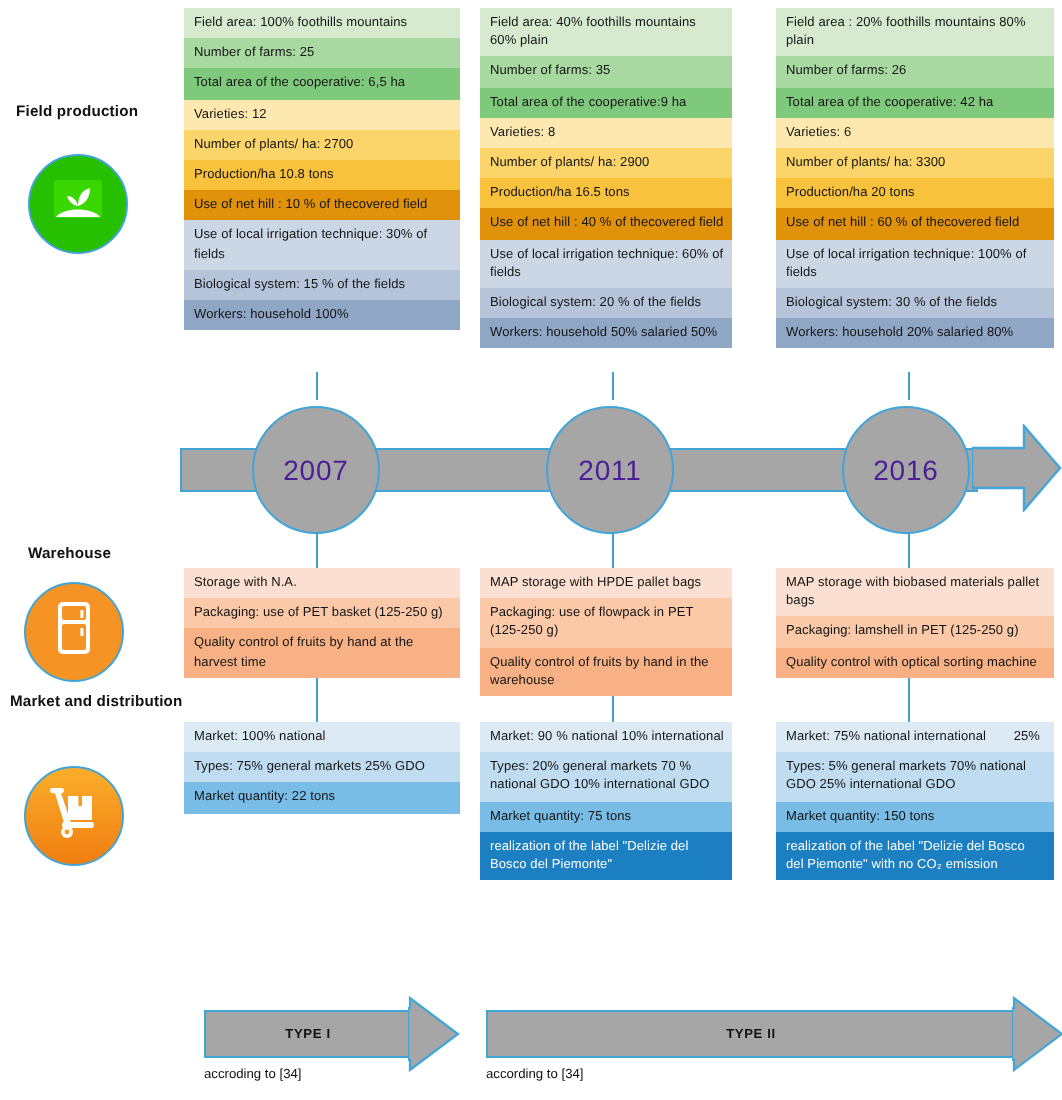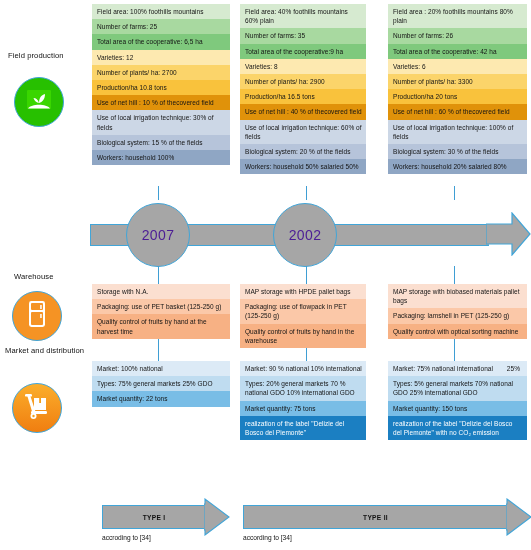--- a/index.html
+++ b/index.html
@@ -11,21 +11,21 @@
     color:#1a1a1a;
     overflow:hidden;
     position:relative;
   }
   #stage{position:absolute;left:0;top:0;width:531px;height:550px;}
 
   
   .rail-label{
     position:absolute;
     font-size:7.6px;
-    font-weight:normal;
+    font-weight:bold;
     color:#111;
     letter-spacing:.1px;
     white-space:nowrap;
   }
   .rail-icon{
     position:absolute;
     width:48px;height:48px;border-radius:50%;
     border:1.4px solid #41a5d8;
     display:flex;align-items:center;justify-content:center;
   }
@@ -192,21 +192,24 @@
     <div class="tl-bar"></div>
     <div class="tl-head">
       <svg width="45" height="44" viewBox="0 0 45 44">
         <path d="M0 12 L26 12 L26 1 L44 22 L26 43 L26 32 L0 32 Z" fill="#a6a6a6" stroke="#41a5d8" stroke-width="1.2"></path>
       </svg>
     </div>
     <div class="tl-circle" id="yr0" style="left:36px;">
       <span>2007</span>
     </div>
     <div class="tl-circle" id="yr1" style="left:183px;">
-      <span>2002</span>
+      <span>2011</span>
+    </div>
+    <div class="tl-circle" id="yr2" style="left:331px;">
+      <span>2016</span>
     </div>
   </div>
 
   <div class="tick" style="left:158px;top:186px;height:14px;"></div>
   <div class="tick" style="left:306px;top:186px;height:14px;"></div>
   <div class="tick" style="left:454px;top:186px;height:14px;"></div>
 
   <div class="tick" style="left:158px;top:266px;height:18px;"></div>
   <div class="tick" style="left:306px;top:266px;height:18px;"></div>
   <div class="tick" style="left:454px;top:266px;height:18px;"></div>

